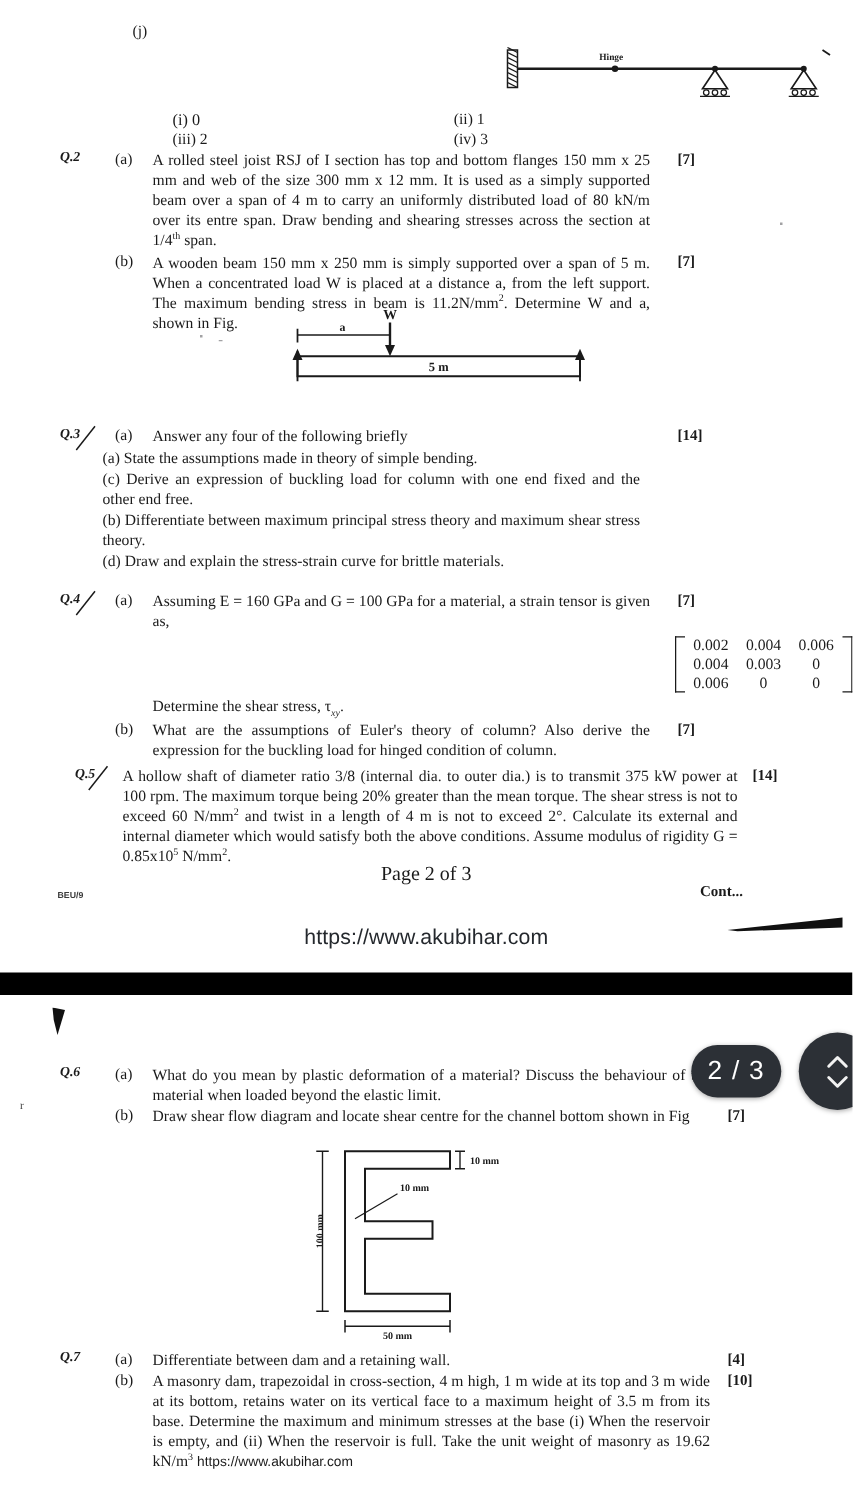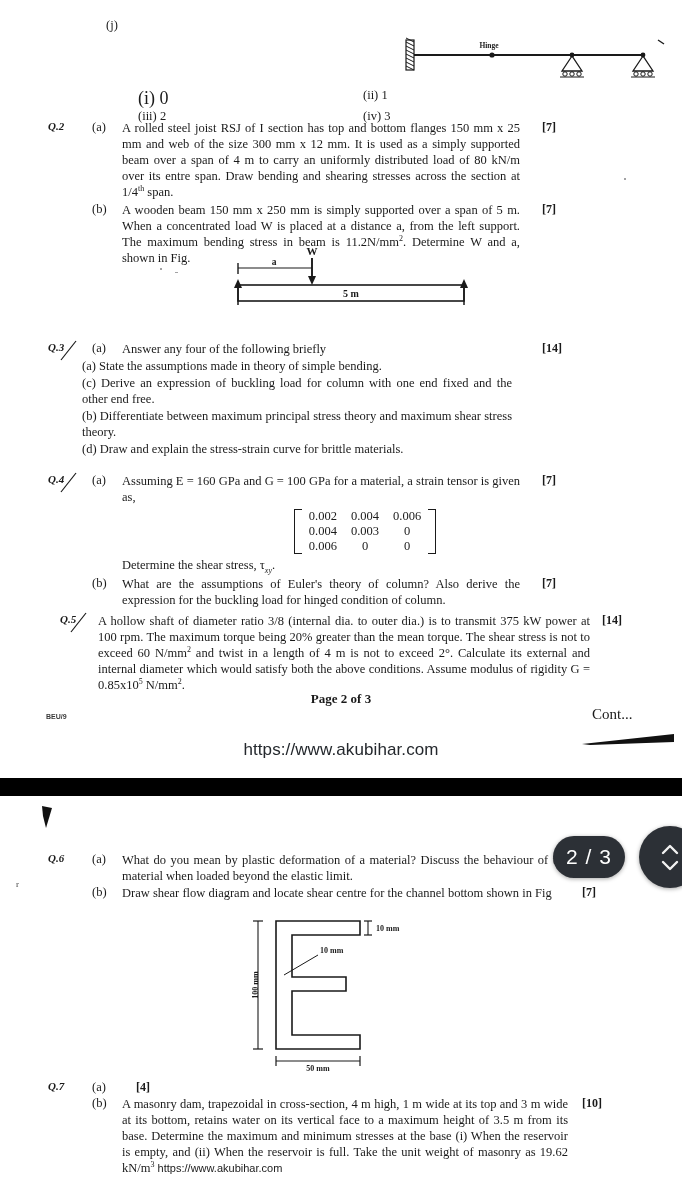--- a/index.html
+++ b/index.html
@@ -20,40 +20,40 @@
   .col-m{ width:44px; flex:0 0 44px; font-size:12px; font-weight:bold; text-align:left; padding-left:6px;}
 
   .sub-list{ margin:0; padding:0 0 0 34px; list-style:none; }
   .sub-list li{ font-size:12.5px; line-height:1.3; text-align:justify; margin-bottom:.5px;}
 
   sup{ font-size:8px; vertical-align:super; }
   sub{ font-size:8px; vertical-align:sub; }
   .it{ font-style:italic; }
 
   
-  .matrix-wrap{ display:flex; justify-content:center; margin:4px 0 3px 0; }
+  .matrix-wrap{ display:flex; justify-content:flex-end; margin:4px 0 3px 0; }
   .matrix{ display:flex; align-items:stretch; }
   .brk{ width:7px; border-top:1.4px solid #1a1a1a; border-bottom:1.4px solid #1a1a1a; }
   .brk.l{ border-left:1.6px solid #1a1a1a; }
   .brk.r{ border-right:1.6px solid #1a1a1a; }
   .mtable{ border-collapse:collapse; }
   .mtable td{ font-size:12.5px; padding:0px 7px; text-align:center; font-family:"Liberation Serif",serif;}
 
   
   .figbox{ display:flex; justify-content:flex-end; }
 
   
   .center{ text-align:center; }
-  .pagenum{ font-size:13px; font-weight:bold; }
+  .pagenum{ font-size:16px; font-weight:normal; }
   .watermark{
     text-align:center; font-family:"Liberation Sans", sans-serif;
     font-size:17px; color:#24282d; letter-spacing:.1px;
   }
   .beu{ font-size:7px; font-weight:bold; color:#3a3a3a; font-family:"Liberation Sans",sans-serif; }
-  .cont{ font-size:15px; font-weight:normal;margin-left:32px; }
+  .cont{ font-size:12px; font-weight:bold; }
 
   .black-bar{ position:absolute; left:0; width:682px; background:#000; }
 
   
   .pager-pill{
     position:absolute;
     display:flex;align-items:center;justify-content:center;
     background:#2c3036; color:#ffffff;
     border-radius:22px;
     font-family:"Liberation Sans", sans-serif;
@@ -120,21 +120,21 @@
           <circle cx="251" cy="38" r="2.2" fill="none"></circle>
           <circle cx="258" cy="38" r="2.2" fill="none"></circle>
         <line x1="239" y1="41" x2="263" y2="41"></line>
       </g>
       <path d="M266 4 L272 8" stroke="#1a1a1a" stroke-width="1.4"></path>
     </svg>
   </div>
 
   <div style="position:absolute;left:138px;top:88px;width:460px;">
     <div style="display:flex;">
-      <div style="width:225px;font-size:18px;">
+      <div style="width:225px;font-size:13px;">
         <span>(i)</span>
         <span>0</span>
       </div>
       <div style="font-size:12.5px;">
         <span>(ii)</span>
         <span>1</span>
       </div>
     </div>
     <div style="display:flex;">
       <div style="width:225px;font-size:12.5px;">
@@ -331,20 +331,21 @@
 
       <line x1="36" y1="62" x2="70" y2="42" stroke="#1a1a1a" stroke-width="1"></line>
       <text x="72" y="40" font-family="Liberation Serif, serif" font-size="8" font-weight="bold" fill="#1a1a1a">10 mm</text>
     </svg>
   </div>
 
   <div style="position:absolute;left:48px;top:284px;width:634px;">
     <div class="qrow">
       <div class="col-q">Q.7</div>
       <div class="col-p">(a)</div>
+      <div class="col-b" style="width:446px;flex:0 0 446px;text-align:left;">Differentiate between dam and a retaining wall.</div>
       <div class="col-m" style="padding-left:14px;">[4]</div>
     </div>
     <div class="qrow" style="margin-top:1px;">
       <div class="col-q"></div>
       <div class="col-p">(b)</div>
       <div class="col-b" style="width:446px;flex:0 0 446px;"><span>A masonry dam, trapezoidal in cross-section, 4 m high, 1 m wide at its top and 3 m wide at its bottom, retains water on its vertical face to a maximum height of 3.5 m from its base. Determine the maximum and minimum stresses at the base (i) When the reservoir is empty, and (ii) When the reservoir is full. Take the unit weight of masonry as 19.62 kN/m</span><sup>3</sup> <span style="font-family:'Liberation Sans',sans-serif;font-size:11px;">https://www.akubihar.com</span></div>
       <div class="col-m" style="padding-left:14px;">[10]</div>
     </div>
   </div>
 </div>

